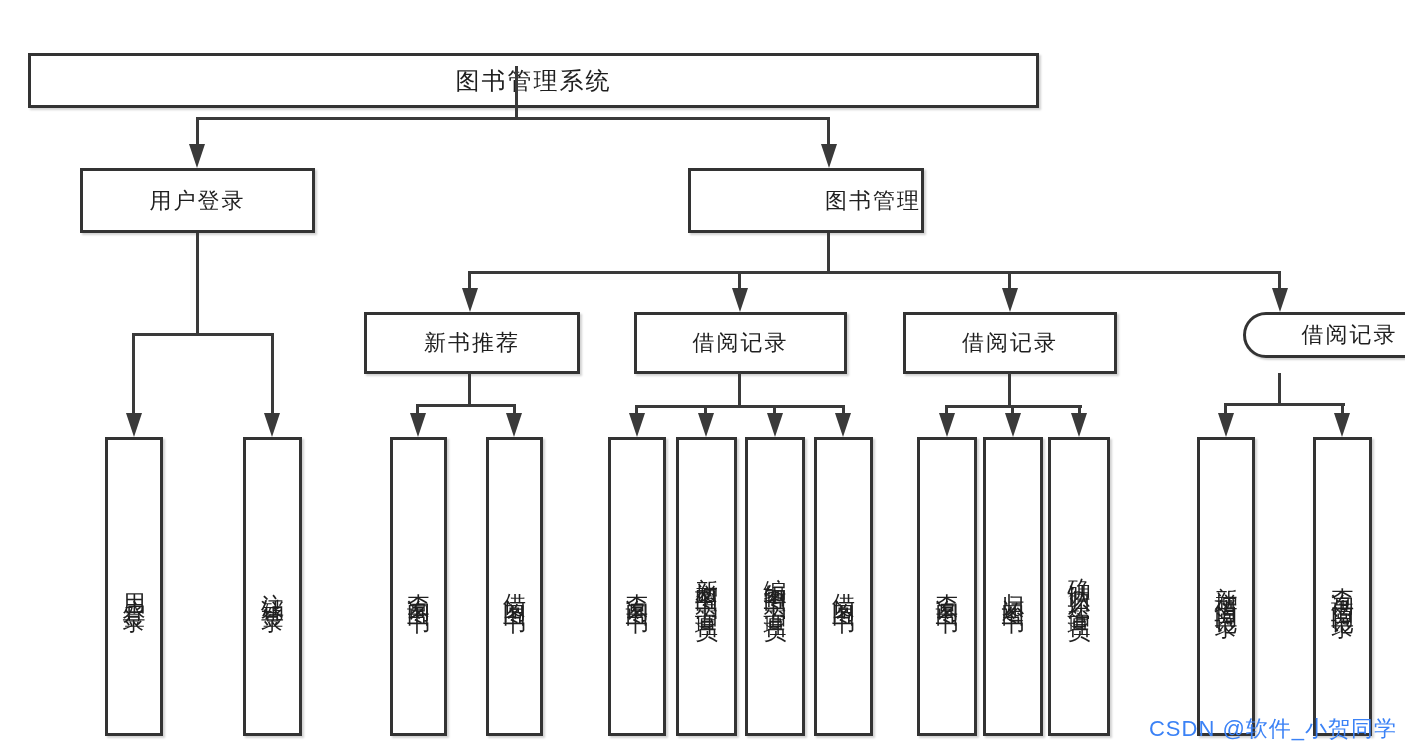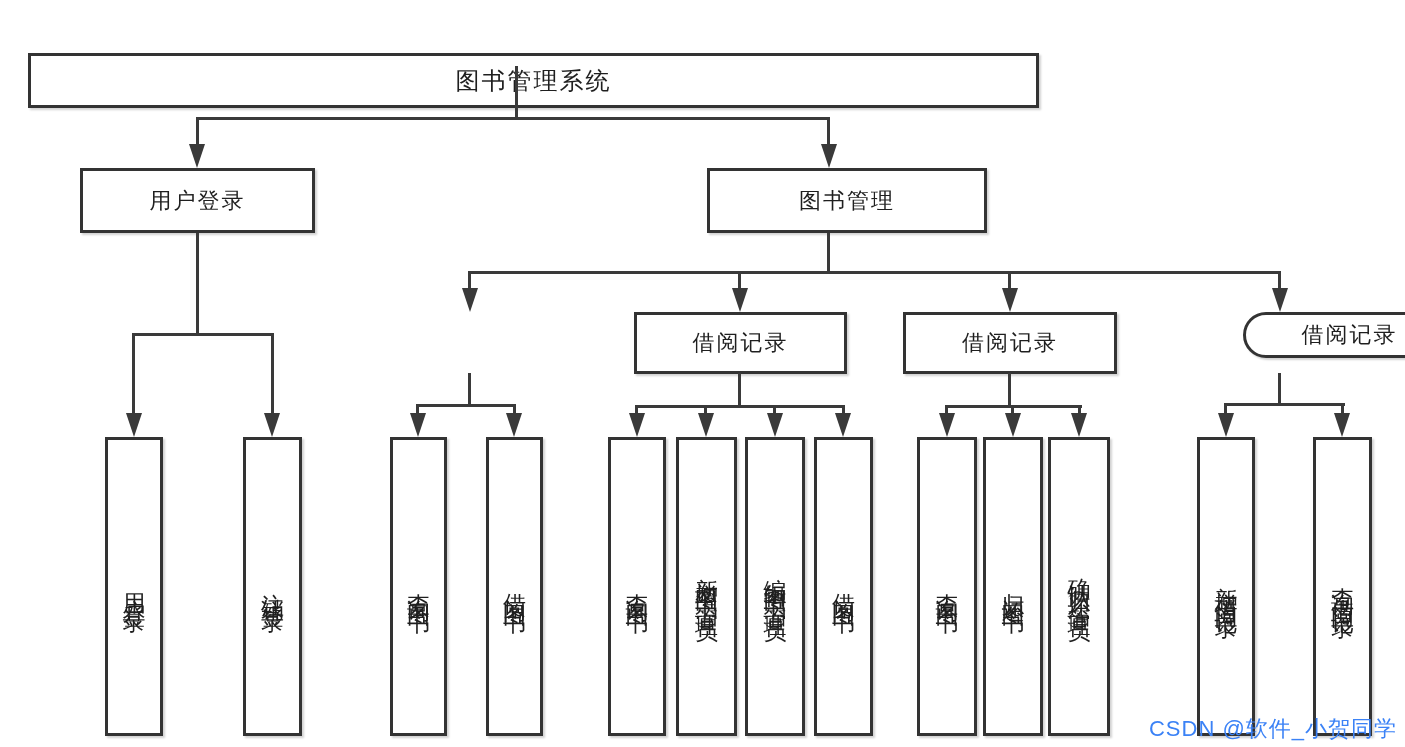--- a/index.html
+++ b/index.html
@@ -43,21 +43,21 @@
   <div class="v-line" style="left:515px;top:66px;height:53px;"></div>
   <div class="h-line" style="left:196px;top:117px;width:634px;"></div>
   <div class="v-line" style="left:196px;top:117px;height:32px;"></div>
   <div class="v-line" style="left:827px;top:117px;height:32px;"></div>
   <div class="arrow" style="left:189px;top:144px;"></div>
   <div class="arrow" style="left:821px;top:144px;"></div>
 
   <div class="box" style="left:80px;top:168px;width:235px;height:65px;">
     <span class="h-label">用户登录</span>
   </div>
-  <div class="box" style="left:707px;top:168px;width:280px;height:65px;">
+  <div class="box" style="left:688px;top:168px;width:236px;height:65px;justify-content:flex-end;">
     <span class="h-label">图书管理</span>
   </div>
 
   <div class="v-line" style="left:196px;top:233px;height:102px;"></div>
   <div class="h-line" style="left:132px;top:333px;width:142px;"></div>
   <div class="v-line" style="left:132px;top:333px;height:82px;"></div>
   <div class="v-line" style="left:271px;top:333px;height:82px;"></div>
   <div class="arrow" style="left:126px;top:413px;"></div>
   <div class="arrow" style="left:264px;top:413px;"></div>
 
@@ -65,20 +65,23 @@
   <div class="h-line" style="left:468px;top:271px;width:813px;"></div>
   <div class="v-line" style="left:468px;top:271px;height:20px;"></div>
   <div class="v-line" style="left:738px;top:271px;height:20px;"></div>
   <div class="v-line" style="left:1008px;top:271px;height:20px;"></div>
   <div class="v-line" style="left:1278px;top:271px;height:20px;"></div>
   <div class="arrow" style="left:462px;top:288px;"></div>
   <div class="arrow" style="left:732px;top:288px;"></div>
   <div class="arrow" style="left:1002px;top:288px;"></div>
   <div class="arrow" style="left:1272px;top:288px;"></div>
 
+  <div class="box" style="left:364px;top:312px;width:216px;height:62px;">
+    <span class="h-label">新书推荐</span>
+  </div>
   <div class="box" style="left:634px;top:312px;width:213px;height:62px;">
     <span class="h-label">借阅记录</span>
   </div>
   <div class="box" style="left:903px;top:312px;width:214px;height:62px;">
     <span class="h-label">借阅记录</span>
   </div>
   <div class="box" style="left:1243px;top:312px;width:213px;height:46px;border-radius:24px;">
     <span class="h-label">借阅记录</span>
   </div>
 

